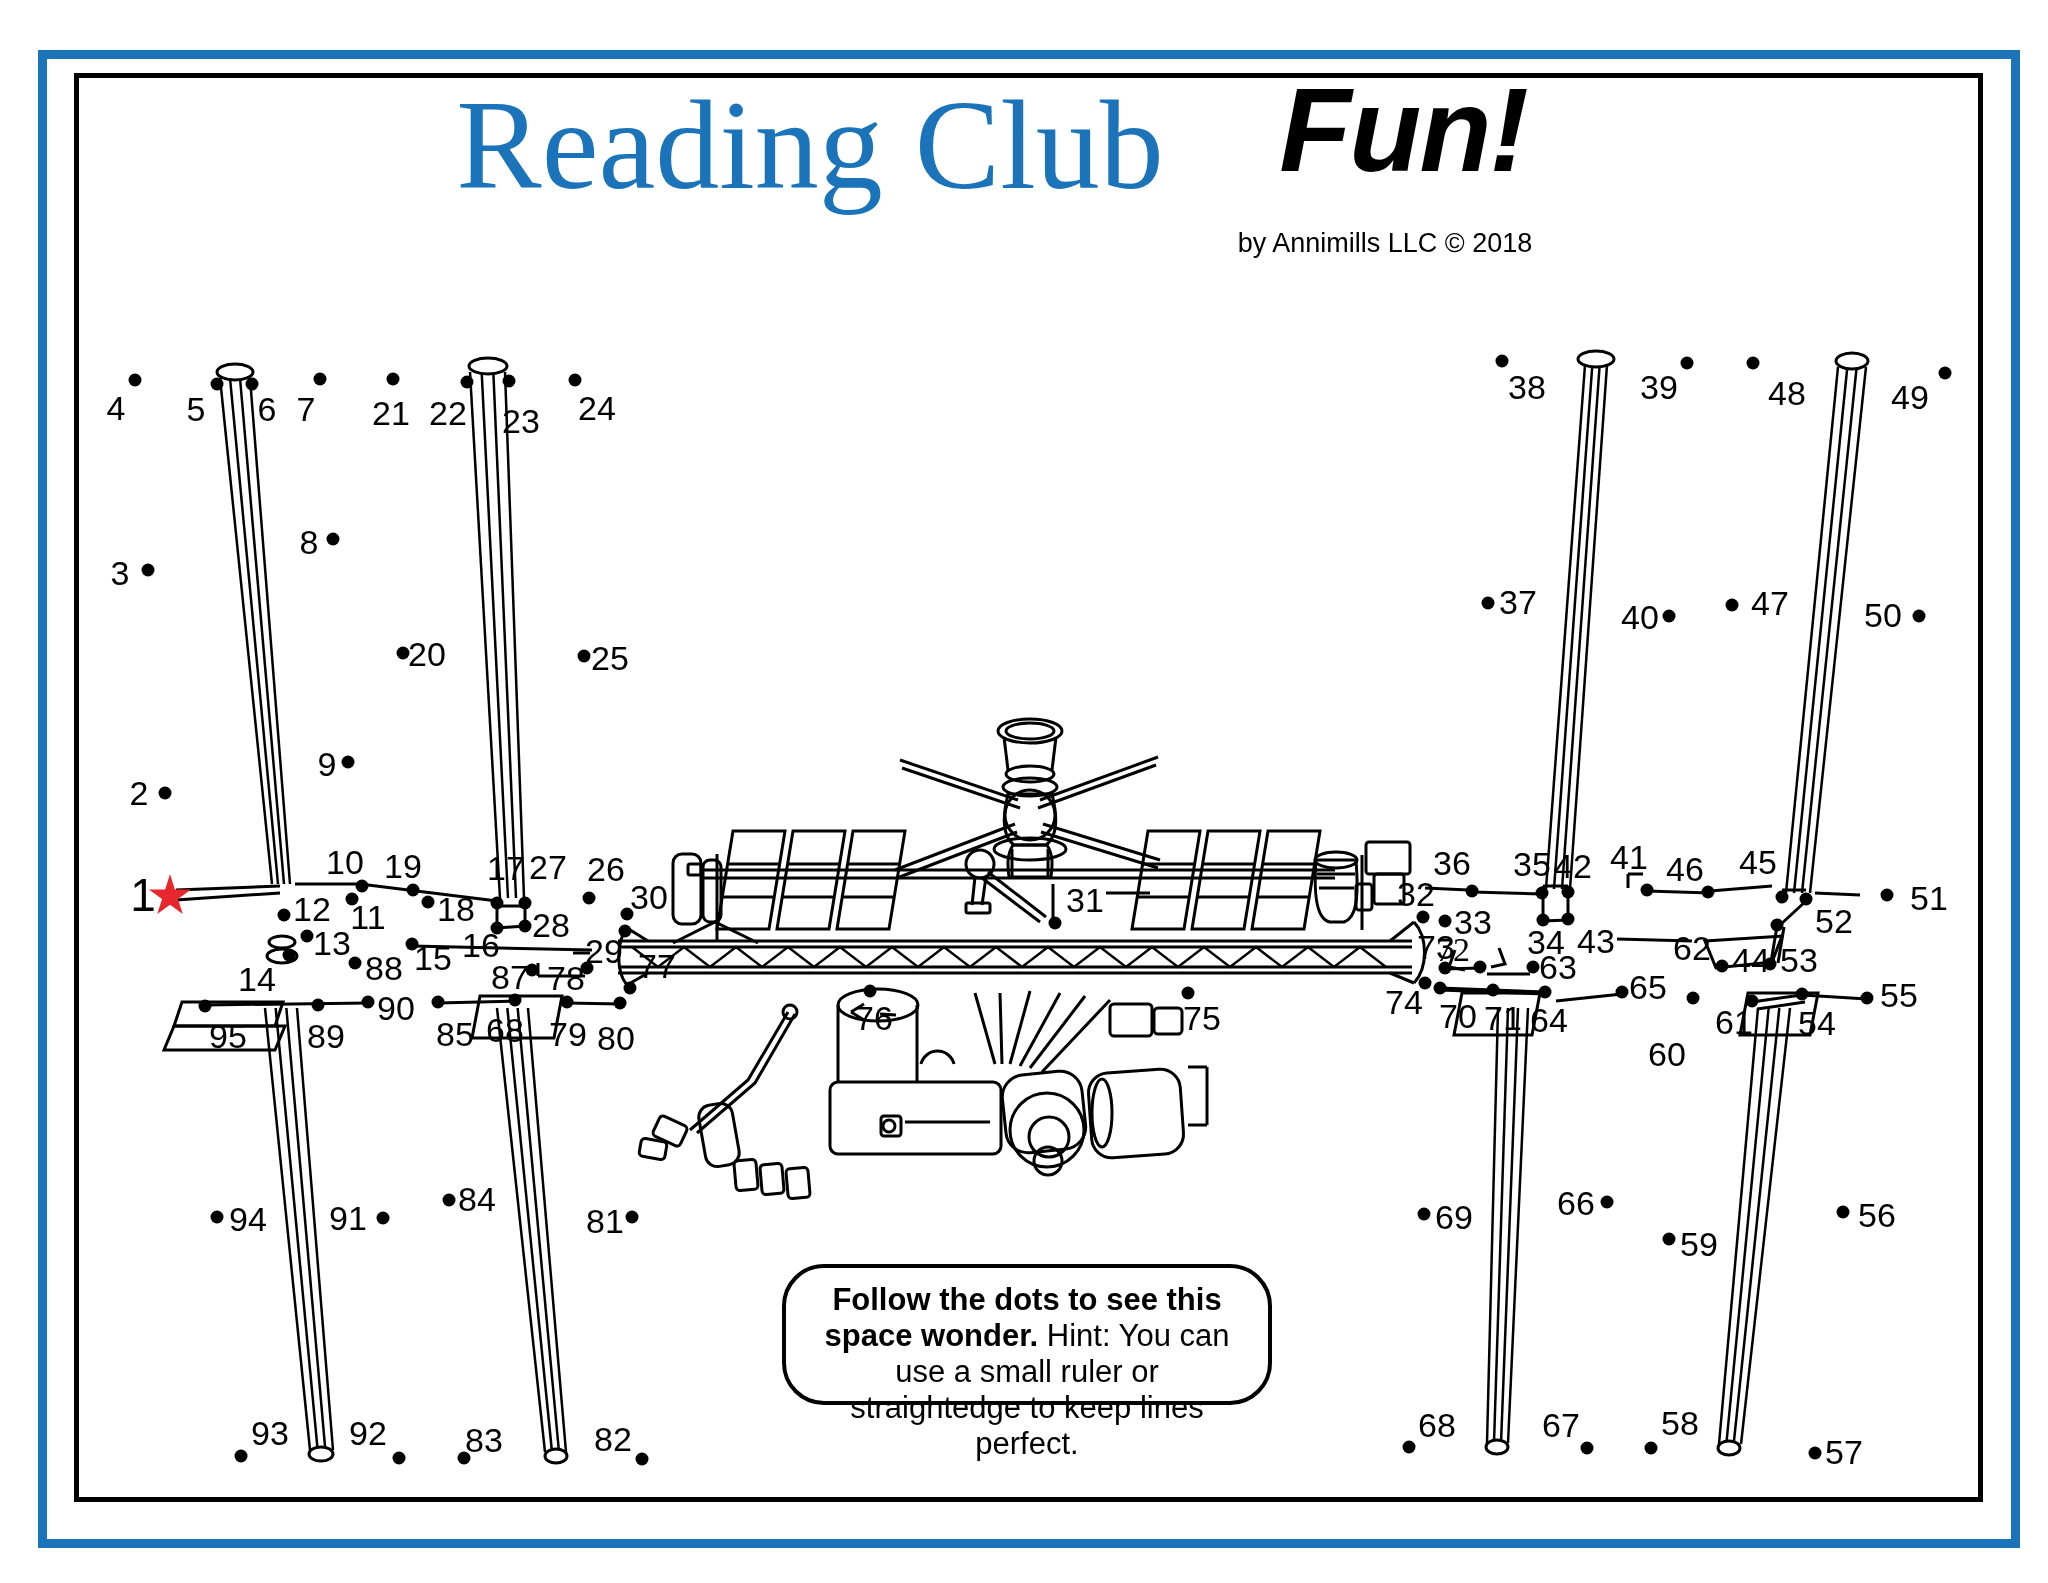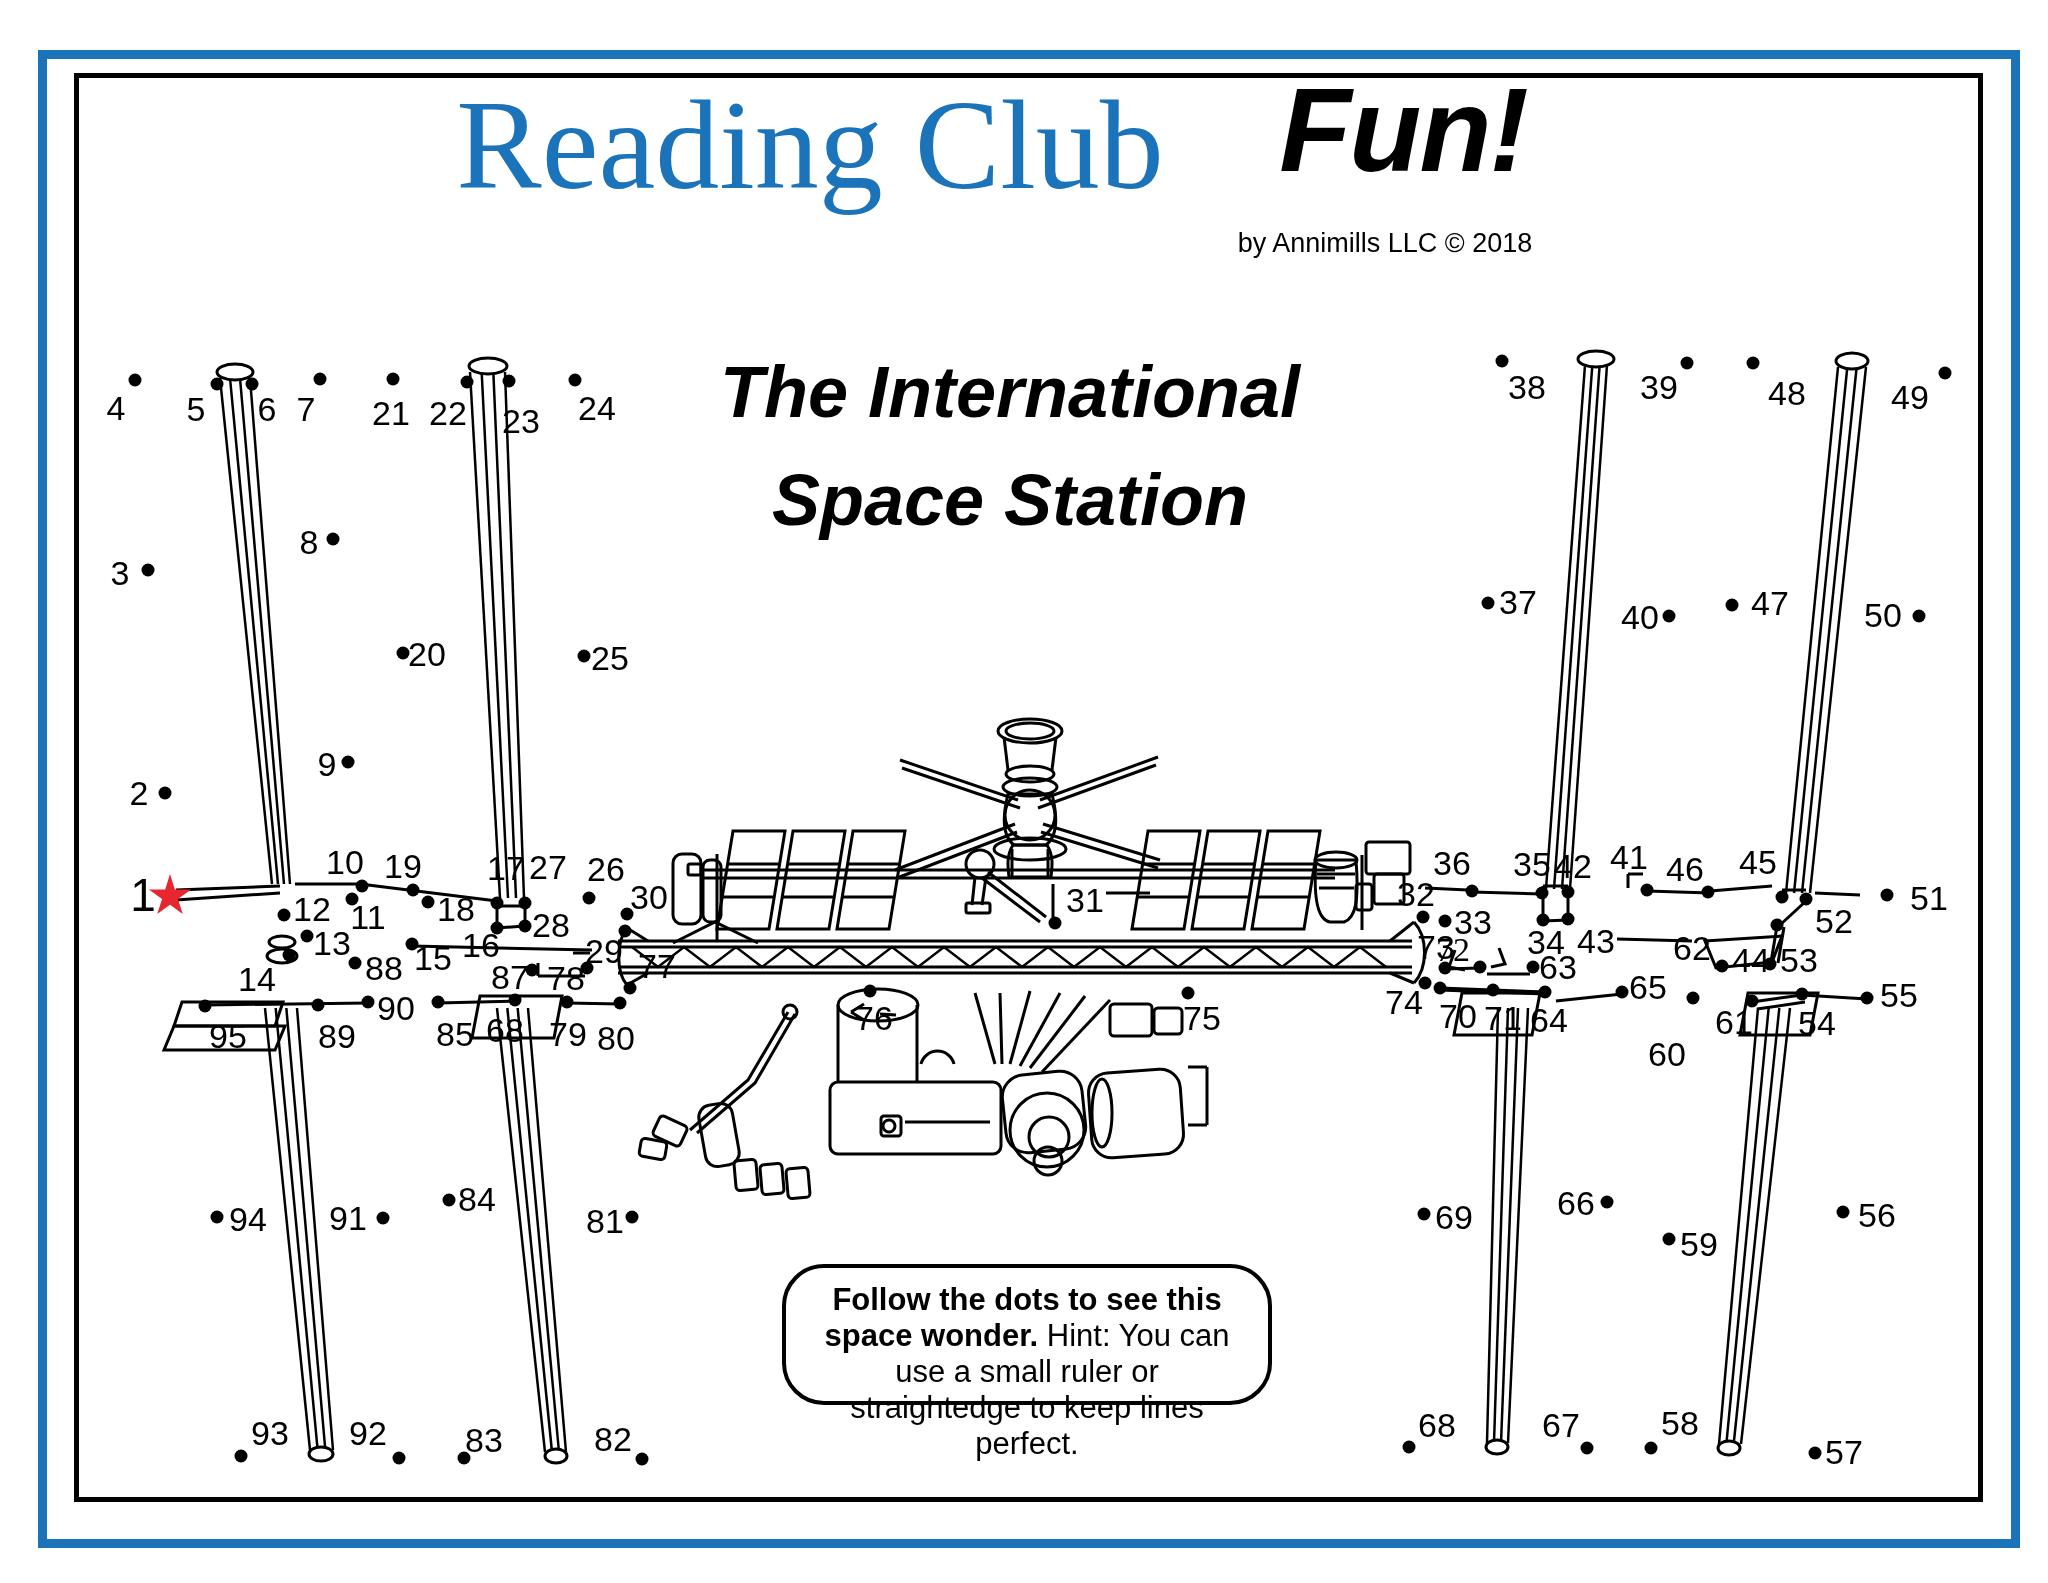--- a/index.html
+++ b/index.html
@@ -28,24 +28,20 @@
 <body>
 
 <div id="page">
   <div id="border-blue"></div>
   <div id="border-black"></div>
 
   <div id="title-blue">Reading Club</div>
   <div id="title-black">Fun!</div>
   <div id="byline">by Annimills LLC © 2018</div>
 
-  <div id="puzzle-title">
-    <div>The International</div>
-    <div>Space Station</div>
-  </div>
 
   <svg id="art" width="2048" height="1583" viewBox="0 0 2048 1583" fill="none" stroke="#000" stroke-width="3">
       <line x1="176" y1="890" x2="280" y2="886" stroke-width="3"></line>
       <line x1="176" y1="900" x2="280" y2="893" stroke-width="3"></line>
       <line x1="295" y1="884" x2="360" y2="884" stroke-width="3"></line>
       <line x1="360" y1="884" x2="497" y2="901" stroke-width="3"></line>
       <line x1="412" y1="946" x2="592" y2="950" stroke-width="3"></line>
       <line x1="497" y1="928" x2="525" y2="926" stroke-width="3"></line>
       <line x1="497" y1="903" x2="497" y2="928" stroke-width="3"></line>
       <line x1="525" y1="903" x2="525" y2="926" stroke-width="3"></line>
@@ -413,21 +409,21 @@
       <div class="dlabel" style="left: 477px; top: 1199px;">84</div>
       <div class="dot" style="left: 438px; top: 1002px;"></div>
       <div class="dlabel" style="left: 455px; top: 1034px;">85</div>
       <div class="dot" style="left: 515px; top: 1000px;"></div>
       <div class="dlabel" style="left: 505px; top: 1030px;">68</div>
       <div class="dot" style="left: 532px; top: 970px;"></div>
       <div class="dlabel" style="left: 510px; top: 977px;">87</div>
       <div class="dot" style="left: 355px; top: 963px;"></div>
       <div class="dlabel" style="left: 384px; top: 968px;">88</div>
       <div class="dot" style="left: 318px; top: 1005px;"></div>
-      <div class="dlabel" style="left: 326px; top: 1036px; margin-left: 11px;">89</div>
+      <div class="dlabel" style="left: 326px; top: 1036px;">89</div>
       <div class="dot" style="left: 368px; top: 1002px;"></div>
       <div class="dlabel" style="left: 396px; top: 1008px;">90</div>
       <div class="dot" style="left: 383px; top: 1218px;"></div>
       <div class="dlabel" style="left: 348px; top: 1218px;">91</div>
       <div class="dot" style="left: 399px; top: 1458px;"></div>
       <div class="dlabel" style="left: 368px; top: 1433px;">92</div>
       <div class="dot" style="left: 241px; top: 1456px;"></div>
       <div class="dlabel" style="left: 270px; top: 1433px;">93</div>
       <div class="dot" style="left: 217px; top: 1217px;"></div>
       <div class="dlabel" style="left: 248px; top: 1219px;">94</div>

